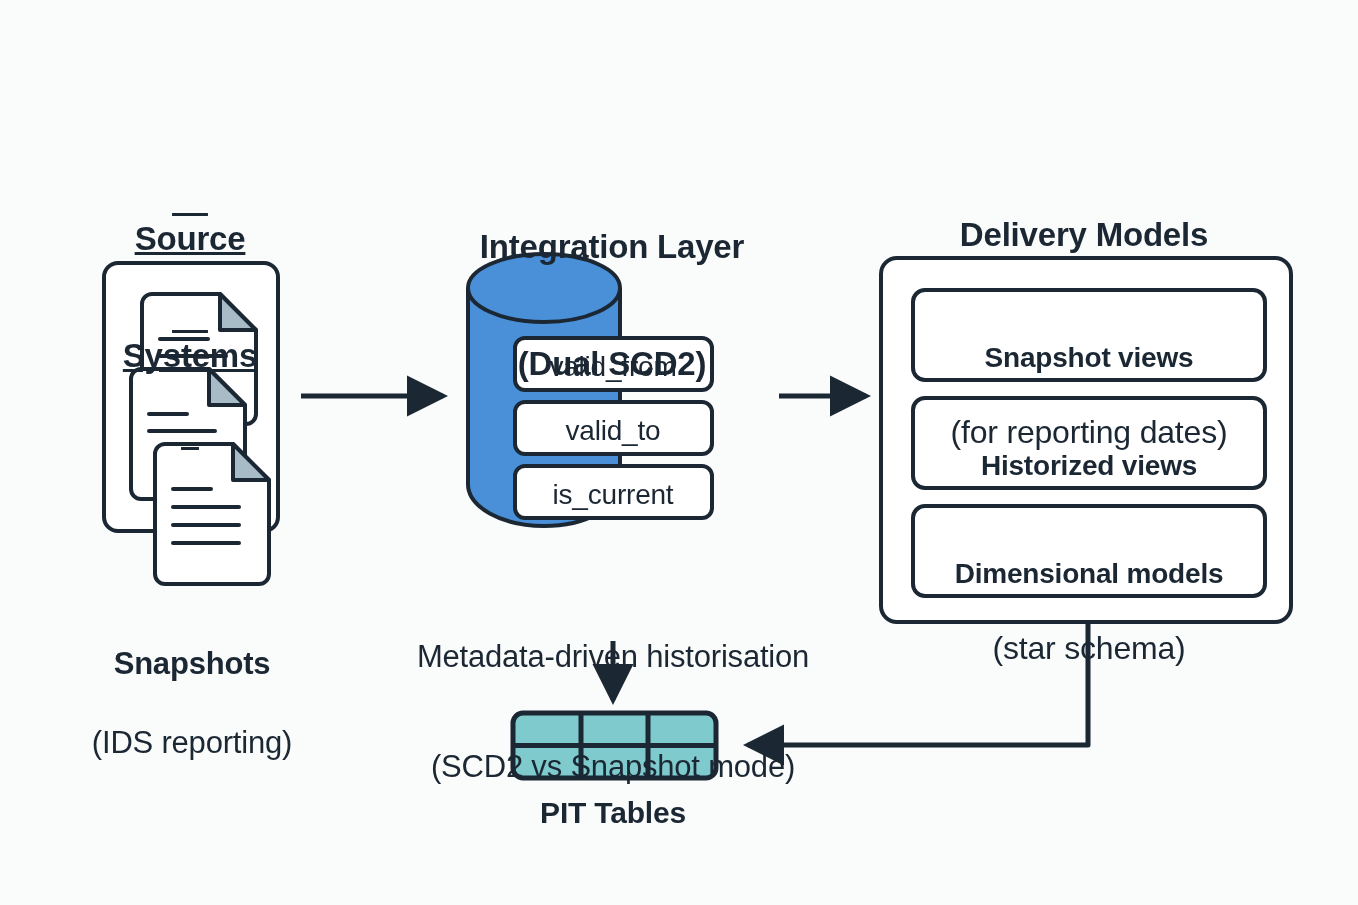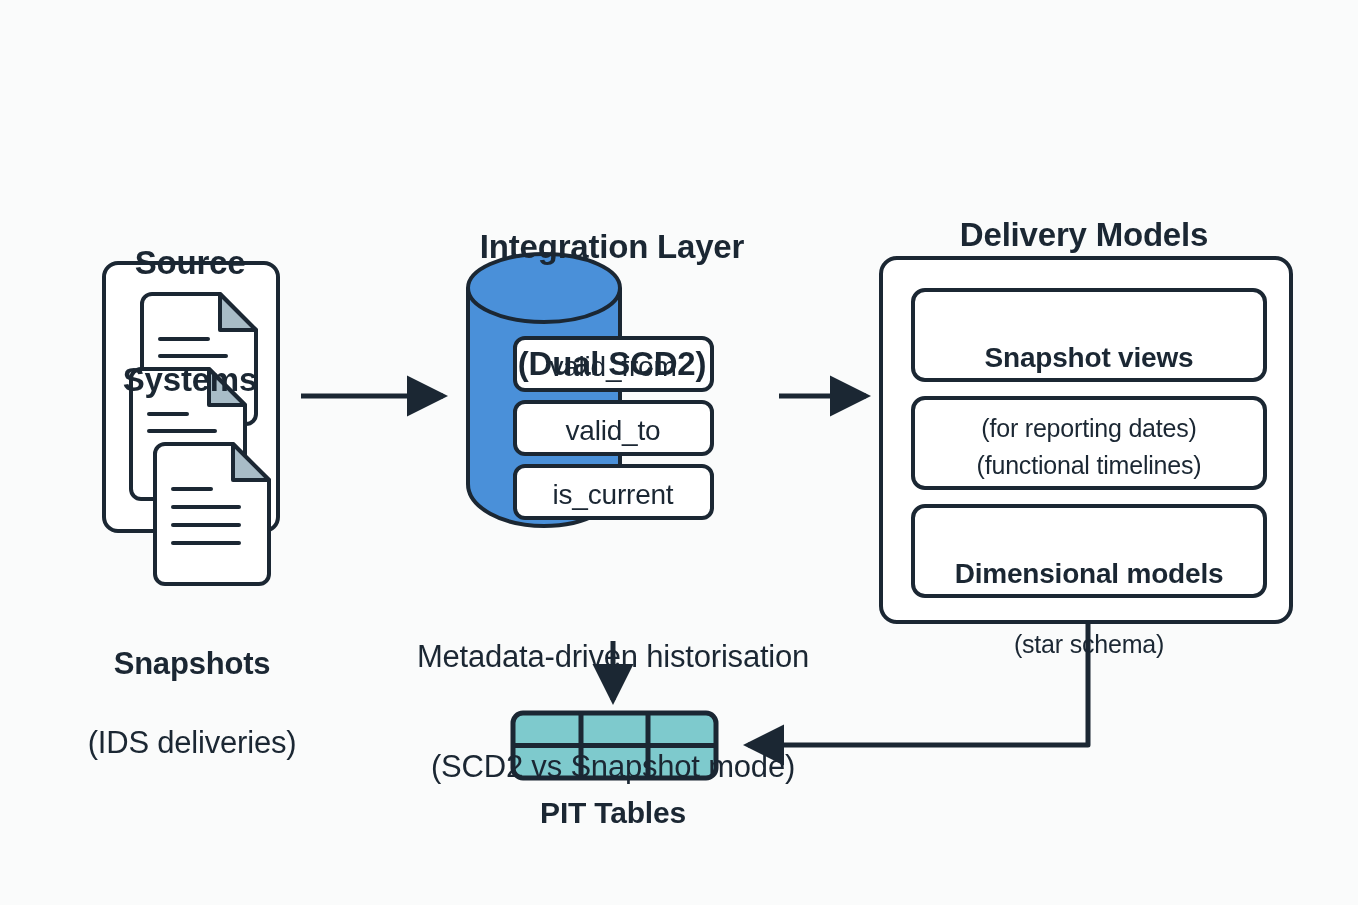--- a/index.html
+++ b/index.html
@@ -49,21 +49,21 @@
   .field-label {
     font-size: 28px;
     font-weight: 400;
     color: #1b2733;
   }
   .box-title {
     font-size: 28px;
     font-weight: 700;
   }
   .box-sub {
-    font-size: 25px;
+    font-size: 32px;
     font-weight: 400;
   }
   .pit-label {
     font-size: 30px;
     font-weight: 700;
   }
   .center-x {
     transform: translateX(-50%);
   }
 </style>
@@ -138,28 +138,28 @@
     <path d="M1088 624 L1088 745 L748 745" fill="none" stroke="#1b2733" stroke-width="5" stroke-linejoin="round" marker-end="url(#arrowhead)"></path>
 
     <g>
       <rect x="513" y="713" width="203" height="65" rx="10" ry="10" fill="#7ecacd" stroke="#1b2733" stroke-width="5"></rect>
       <line x1="513" y1="745.5" x2="716" y2="745.5" stroke="#1b2733" stroke-width="5"></line>
       <line x1="581" y1="713" x2="581" y2="778" stroke="#1b2733" stroke-width="5"></line>
       <line x1="648" y1="713" x2="648" y2="778" stroke="#1b2733" stroke-width="5"></line>
     </g>
   </svg>
 
-  <div class="txt heading center-x" style="left:190px; top:166px; width:300px;">
+  <div class="txt heading center-x" style="left:190px; top:142px; width:300px;text-decoration:underline;">
     <div>Source</div>
     <div>Systems</div>
   </div>
 
   <div class="txt center-x" style="left:192px; top:596px; width:340px;">
     <div class="sublabel">Snapshots</div>
-    <div class="caption" style="margin-top:5px;">(IDS deliveries)</div>
+    <div class="caption" style="margin-top:5px;">(IDS reporting)</div>
   </div>
 
   <div class="txt heading center-x" style="left:612px; top:150px; width:420px;">
     <div>Integration Layer</div>
     <div>(Dual SCD2)</div>
   </div>
 
   <div class="txt field-label center-x" style="left:613px; top:350px; width:225px;">valid_from</div>
   <div class="txt field-label center-x" style="left:613px; top:414px; width:204px;">valid_to</div>
   <div class="txt field-label center-x" style="left:613px; top:478px; width:200px;">is_current</div>
@@ -170,21 +170,21 @@
   </div>
 
   <div class="txt heading center-x" style="left:1084px; top:192px; width:460px;margin-top:24px;">Delivery Models</div>
 
   <div class="txt center-x" style="left:1089px; top:303px; width:352px;">
     <div class="box-title">Snapshot views</div>
     <div class="box-sub" style="margin-top:2px;">(for reporting dates)</div>
   </div>
 
   <div class="txt center-x" style="left:1089px; top:411px; width:352px;">
-    <div class="box-sub" style="margin-top:2px;">(functional timelines)</div>
+    <div class="box-title">Historized views</div>
   </div>
 
   <div class="txt center-x" style="left:1089px; top:519px; width:352px;">
     <div class="box-title">Dimensional models</div>
     <div class="box-sub" style="margin-top:2px;">(star schema)</div>
   </div>
 
   <div class="txt pit-label center-x" style="left:613px; top:795px; width:360px;">PIT Tables</div>
 
 </div>

